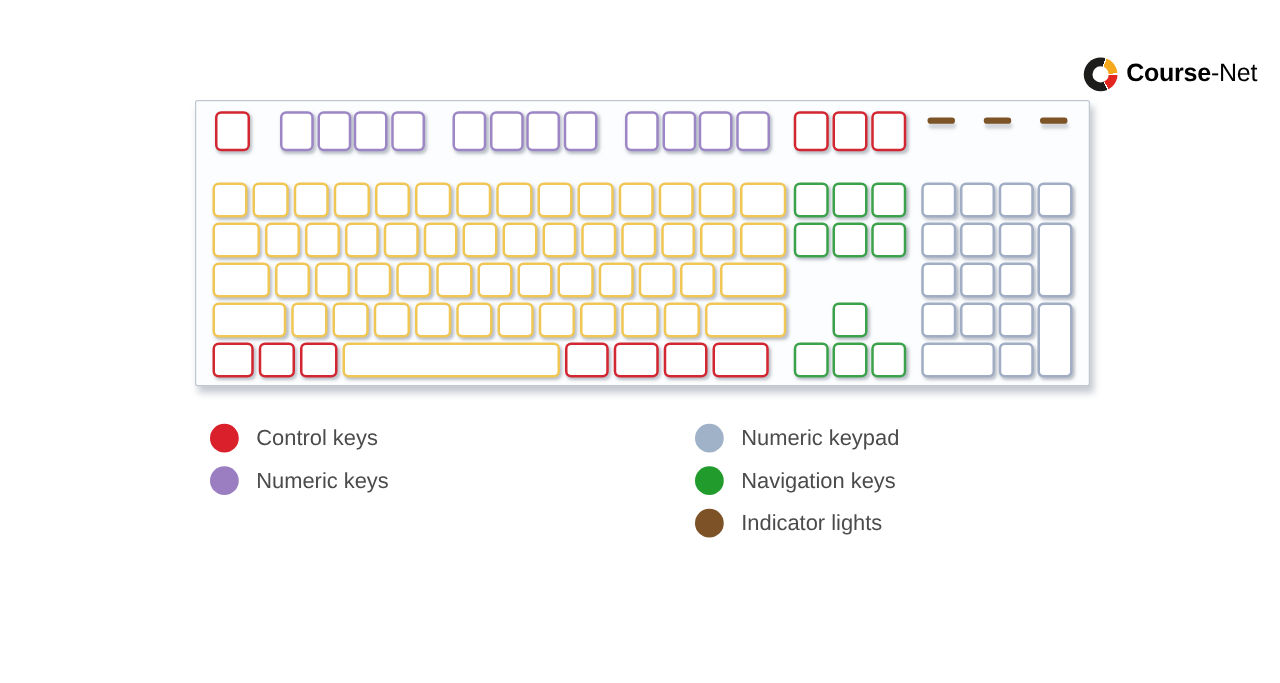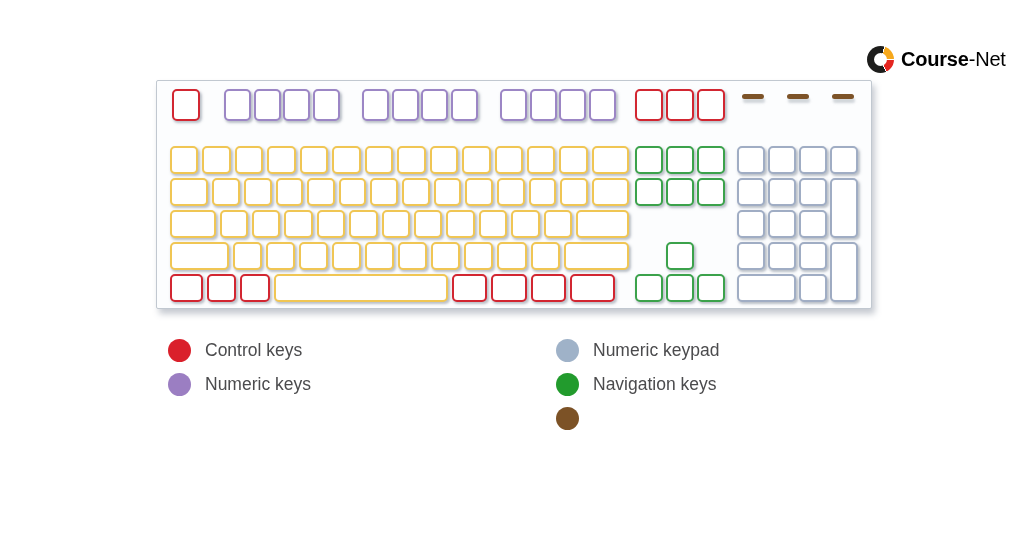--- a/index.html
+++ b/index.html
@@ -186,17 +186,18 @@
         <div class="legend-item">
           <span class="legend-swatch" style="background: rgb(159, 178, 200);"></span>
           <span class="legend-label">Numeric keypad</span>
         </div>
         <div class="legend-item">
           <span class="legend-swatch" style="background: rgb(34, 155, 45);"></span>
           <span class="legend-label">Navigation keys</span>
         </div>
         <div class="legend-item">
           <span class="legend-swatch" style="background: rgb(124, 82, 38);"></span>
+          <span class="legend-label">Indicator lights</span>
         </div>
       </div>
     </div>
 
 </div>
 
 </body></html>

